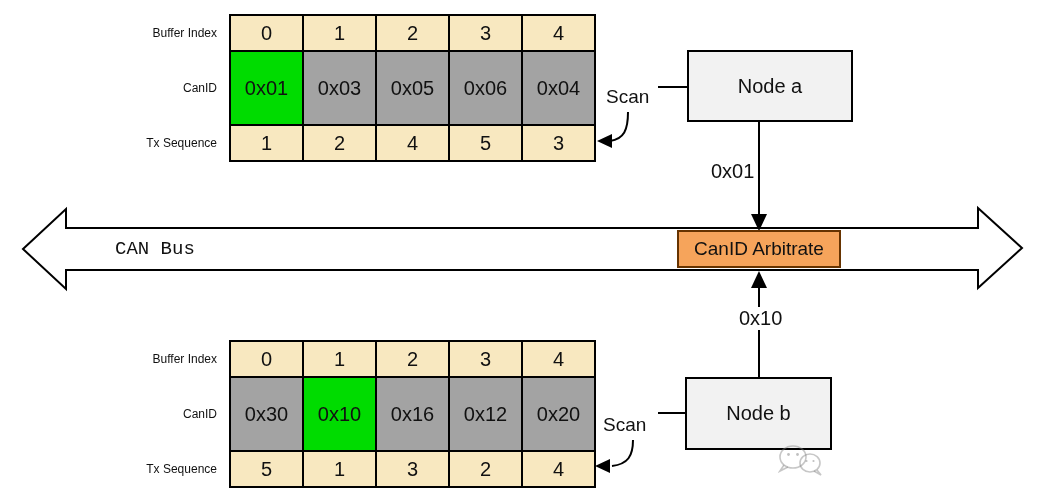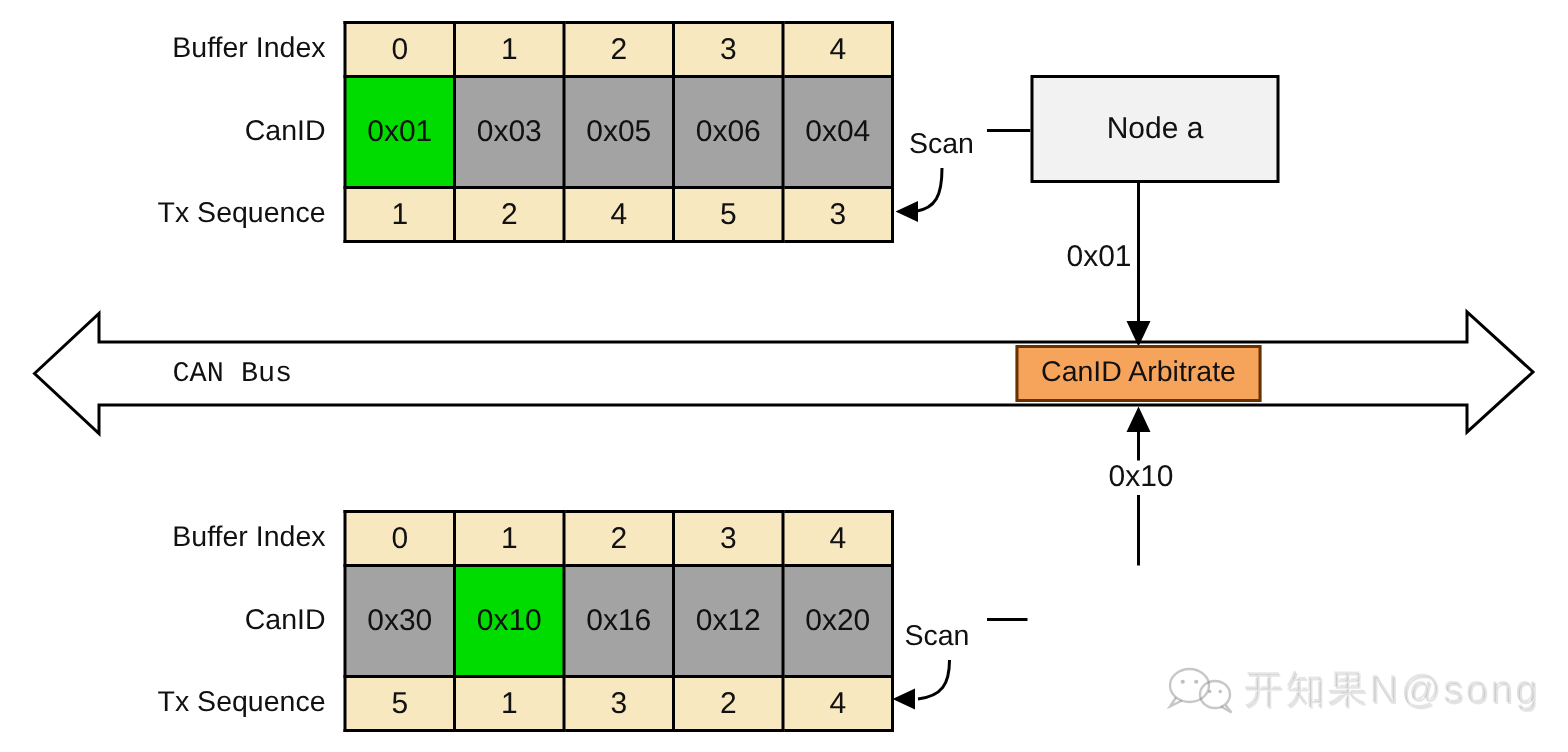--- a/index.html
+++ b/index.html
@@ -7,21 +7,21 @@
     --border:#000000; --arbitrate_border:#663300;
   }
   *{margin:0;padding:0;box-sizing:border-box;}
   body{background:#ffffff;font-family:"Liberation Sans",sans-serif;}
   .stage{position:relative;width:1045px;height:501px;background:#ffffff;overflow:hidden;}
   svg.overlay{position:absolute;left:0;top:0;width:1045px;height:501px;}
   .buffer-table{position:absolute;border-collapse:collapse;}
   .buffer-table td{border:2px solid var(--border);text-align:center;vertical-align:middle;
                    font-size:20px;color:#111;width:73px;background:#fff;}
   .buffer-table td.rowlabel{border:none;background:transparent;text-align:right;
-                   padding-right:12px;width:165px;font-size:19px;}
+                   padding-right:12px;width:165px;font-size:12px;}
   .buffer-table tr.idx td{background:var(--tan);height:36px;}
   .buffer-table tr.canid td{background:#a3a3a3;height:74px;}
   .buffer-table tr.seq td{background:var(--tan);height:36px;}
   .buffer-table td.hl{background:var(--green) !important;}
   .buffer-table td.rowlabel{background:transparent !important;}
   .node-box{position:absolute;background:var(--node_fill);border:2px solid var(--border);
             display:flex;align-items:center;justify-content:center;font-size:20px;color:#111;}
   .arbitrate-box{position:absolute;left:677px;top:230px;width:164px;height:38px;
             background:var(--orange);border:2px solid var(--arbitrate_border);
             display:flex;align-items:center;justify-content:center;font-size:19px;color:#111;}
@@ -110,20 +110,23 @@
       <td>3</td>
       <td>2</td>
       <td>4</td>
     </tr>
   </tbody>
     </table>
 
   <div class="node-box" style="left:687px;top:50px;width:166px;height:72px;">
     <span>Node a</span>
   </div>
+  <div class="node-box" style="left:685px;top:377px;width:147px;height:73px;">
+    <span>Node b</span>
+  </div>
 
   <div class="arbitrate-box">
     <span>CanID Arbitrate</span>
   </div>
 
   <div class="plain-label" style="left:115px;top:238px;font-family:Liberation Mono, monospace;">CAN Bus</div>
 
   <div class="plain-label" style="left:606px;top:86px;">Scan</div>
   <div class="plain-label" style="left:603px;top:414px;">Scan</div>
 
@@ -138,16 +141,15 @@
         <ellipse cx="32" cy="21" rx="10" ry="9"></ellipse>
         <path d="M39 28 L43 33 L36 29"></path>
       </g>
       <g fill="rgba(130,130,130,0.5)">
         <circle cx="10.5" cy="12.5" r="1.4"></circle>
         <circle cx="19.5" cy="12.5" r="1.4"></circle>
         <circle cx="28.5" cy="19" r="1.1"></circle>
         <circle cx="35.5" cy="19" r="1.1"></circle>
       </g>
     </svg>
-    <span class="wm-text">开知果N@song</span>
   </div>
 
 </div>
 
 </body></html>

